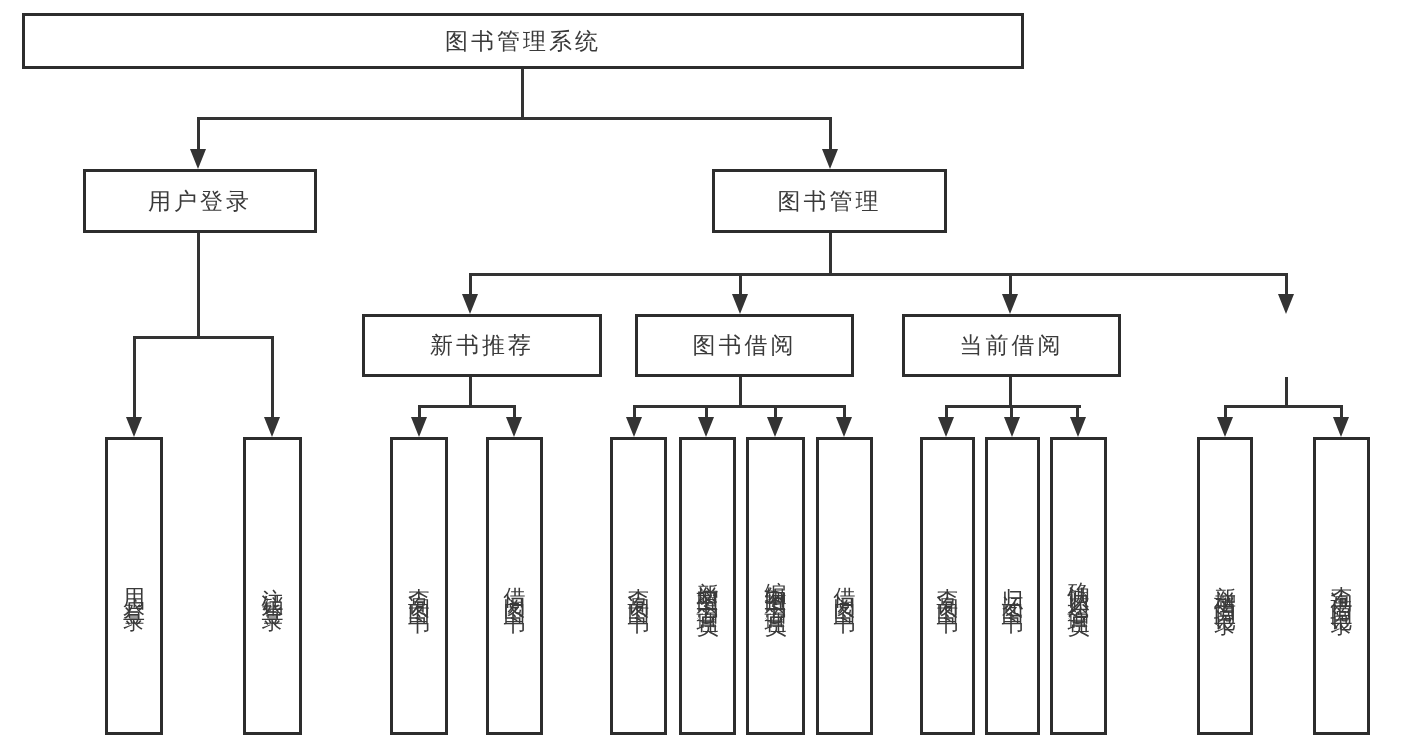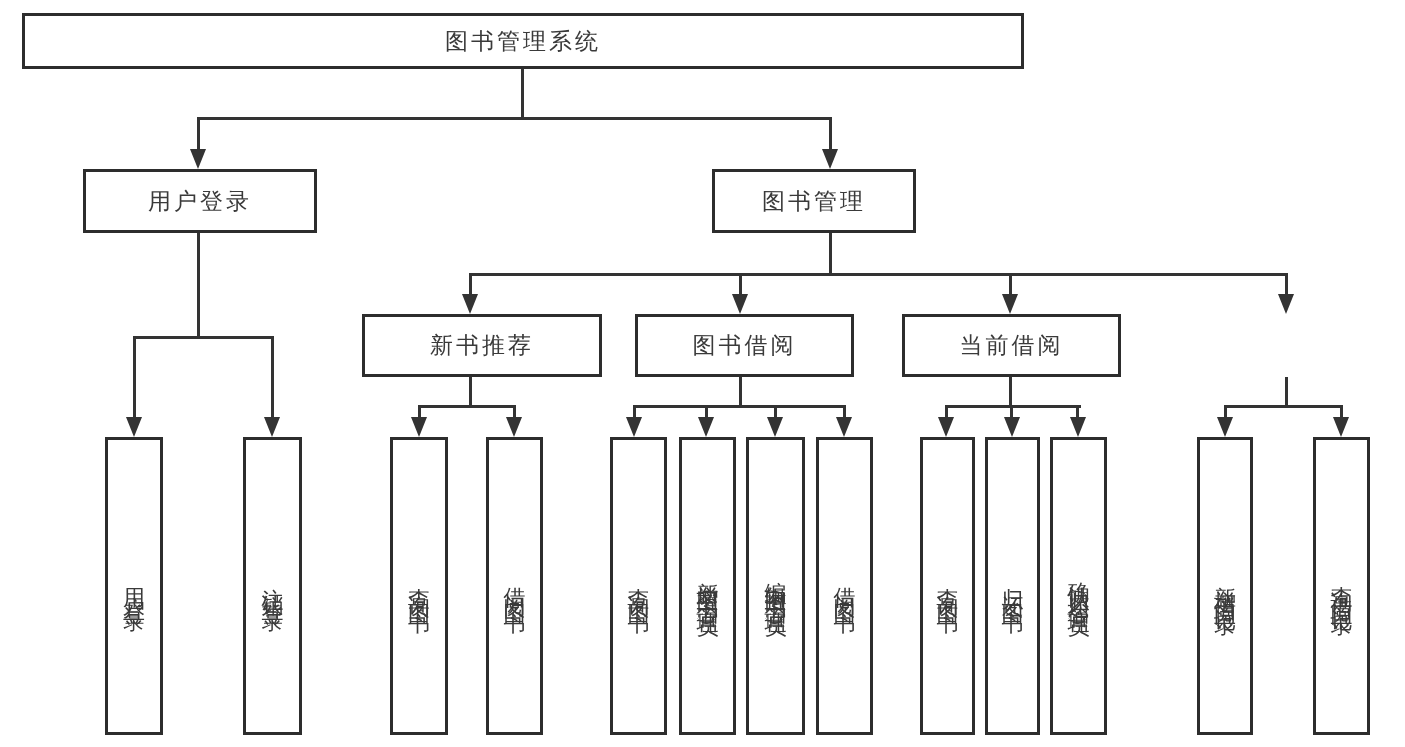--- a/index.html
+++ b/index.html
@@ -121,21 +121,21 @@
   <div class="ah" style="left:1217px;top:417px"></div>
   <div class="ah" style="left:1333px;top:417px"></div>
 
   <div class="bx h" style="left:22px;top:13px;width:1002px;height:56px">
     <span>图书管理系统</span>
   </div>
 
   <div class="bx h" style="left:83px;top:169px;width:234px;height:64px">
     <span>用户登录</span>
   </div>
-  <div class="bx h" style="left:712px;top:169px;width:204px;height:64px">
+  <div class="bx h" style="left:712px;top:169px;width:235px;height:64px">
     <span>图书管理</span>
   </div>
 
   <div class="bx h" style="left:362px;top:314px;width:240px;height:63px">
     <span>新书推荐</span>
   </div>
   <div class="bx h" style="left:902px;top:314px;width:219px;height:63px">
     <span>当前借阅</span>
   </div>
   <div class="bx h" style="left:635px;top:314px;width:219px;height:63px">

